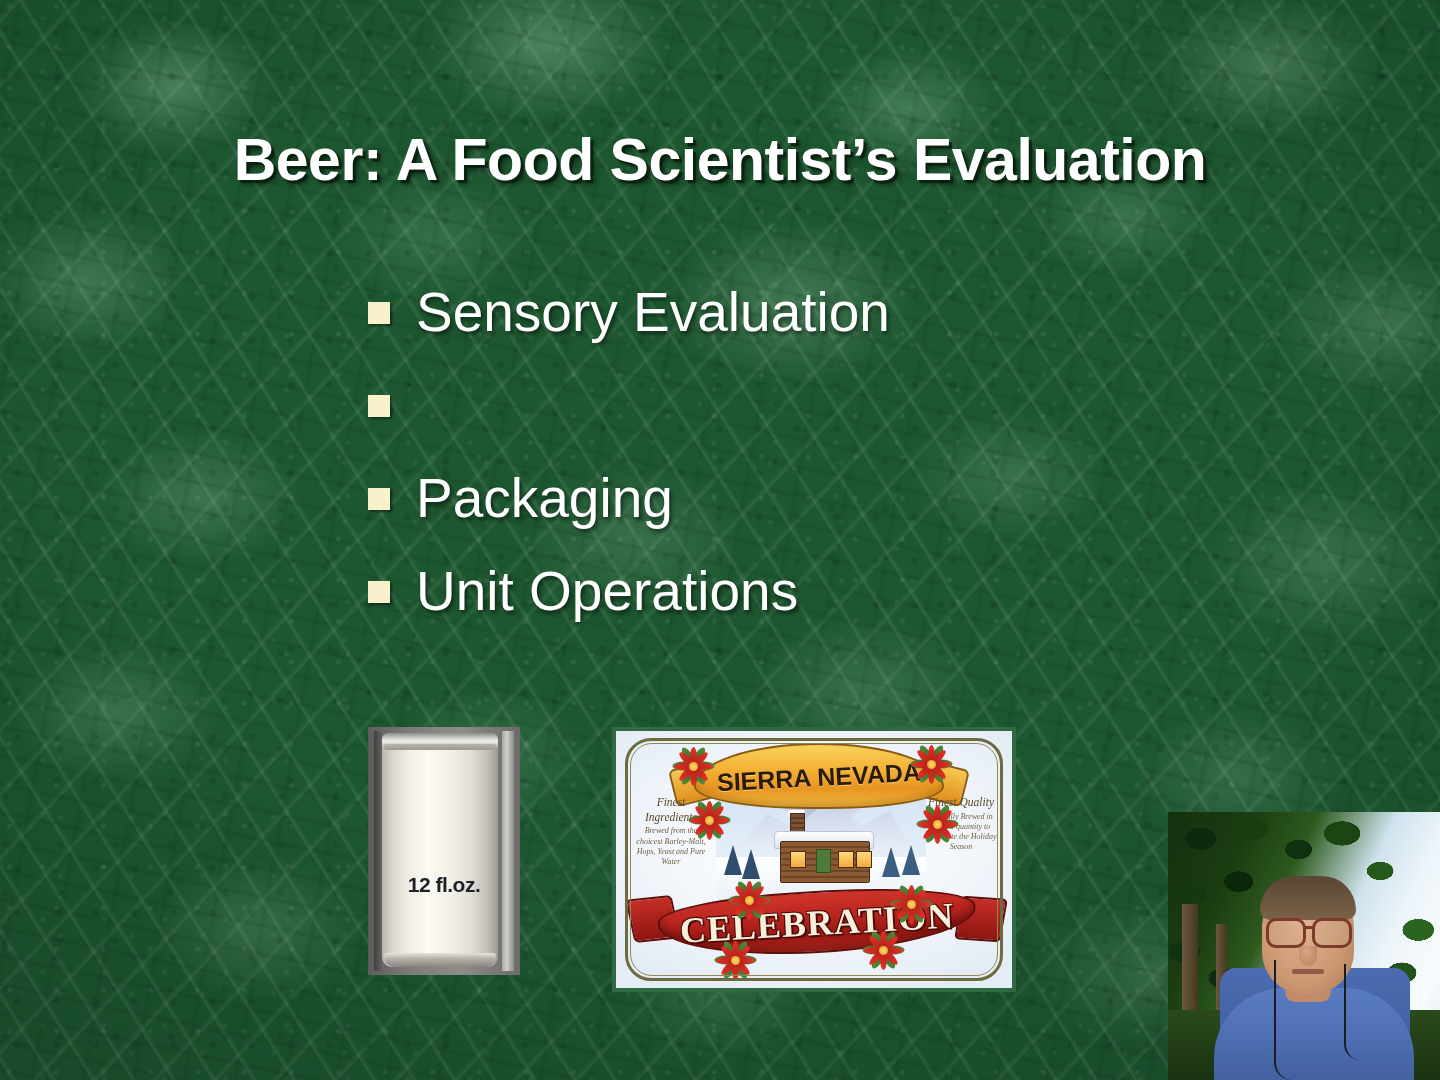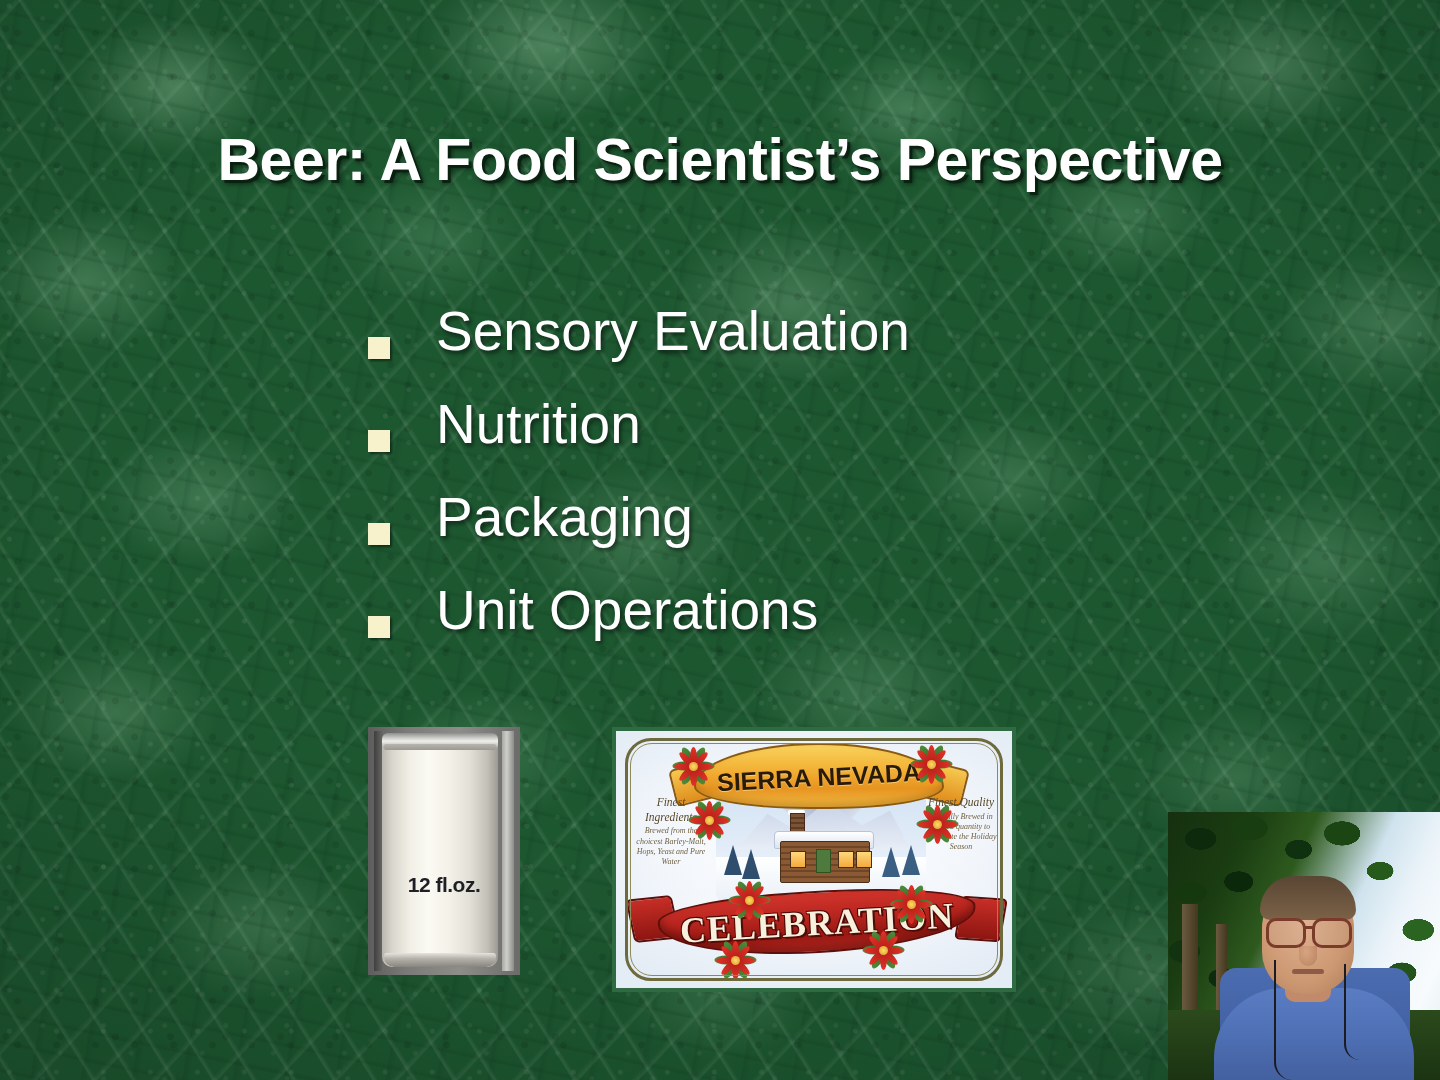--- a/index.html
+++ b/index.html
@@ -96,23 +96,22 @@
 
   
   #bullets {
     position: absolute;
     left: 368px;
     top: 266px;
     width: 900px;
   }
   .bullet-row {
     display: flex;
-    align-items: flex-end;
+    align-items: center;
     height: 93px;
-    gap: 20px;
   }
   .bullet-mark {
     width: 22px;
     height: 22px;
     background: #f7f2cb;
     flex: 0 0 auto;
     box-shadow: 2px 2px 2px rgba(0,0,0,.45);
   }
   .bullet-text {
     margin-left: 26px;
@@ -545,30 +544,29 @@
 </head>
 <body>
 
 <div id="slide">
 
   <div class="bg-layer bg-base"></div>
   <div class="bg-layer bg-veins"></div>
   <div class="bg-layer bg-mottle"></div>
   <div class="bg-layer bg-vignette"></div>
 
-  <div id="title">Beer: A Food Scientist’s Perspective</div>
+  <div id="title">Beer: A Food Scientist’s Evaluation</div>
 
   <div id="bullets">
     <div class="bullet-row">
       <span class="bullet-mark"></span>
       <span class="bullet-text">Sensory Evaluation</span>
     </div>
     <div class="bullet-row">
       <span class="bullet-mark"></span>
-      <span class="bullet-text">Nutrition</span>
     </div>
     <div class="bullet-row">
       <span class="bullet-mark"></span>
       <span class="bullet-text">Packaging</span>
     </div>
     <div class="bullet-row">
       <span class="bullet-mark"></span>
       <span class="bullet-text">Unit Operations</span>
     </div>
   </div>

